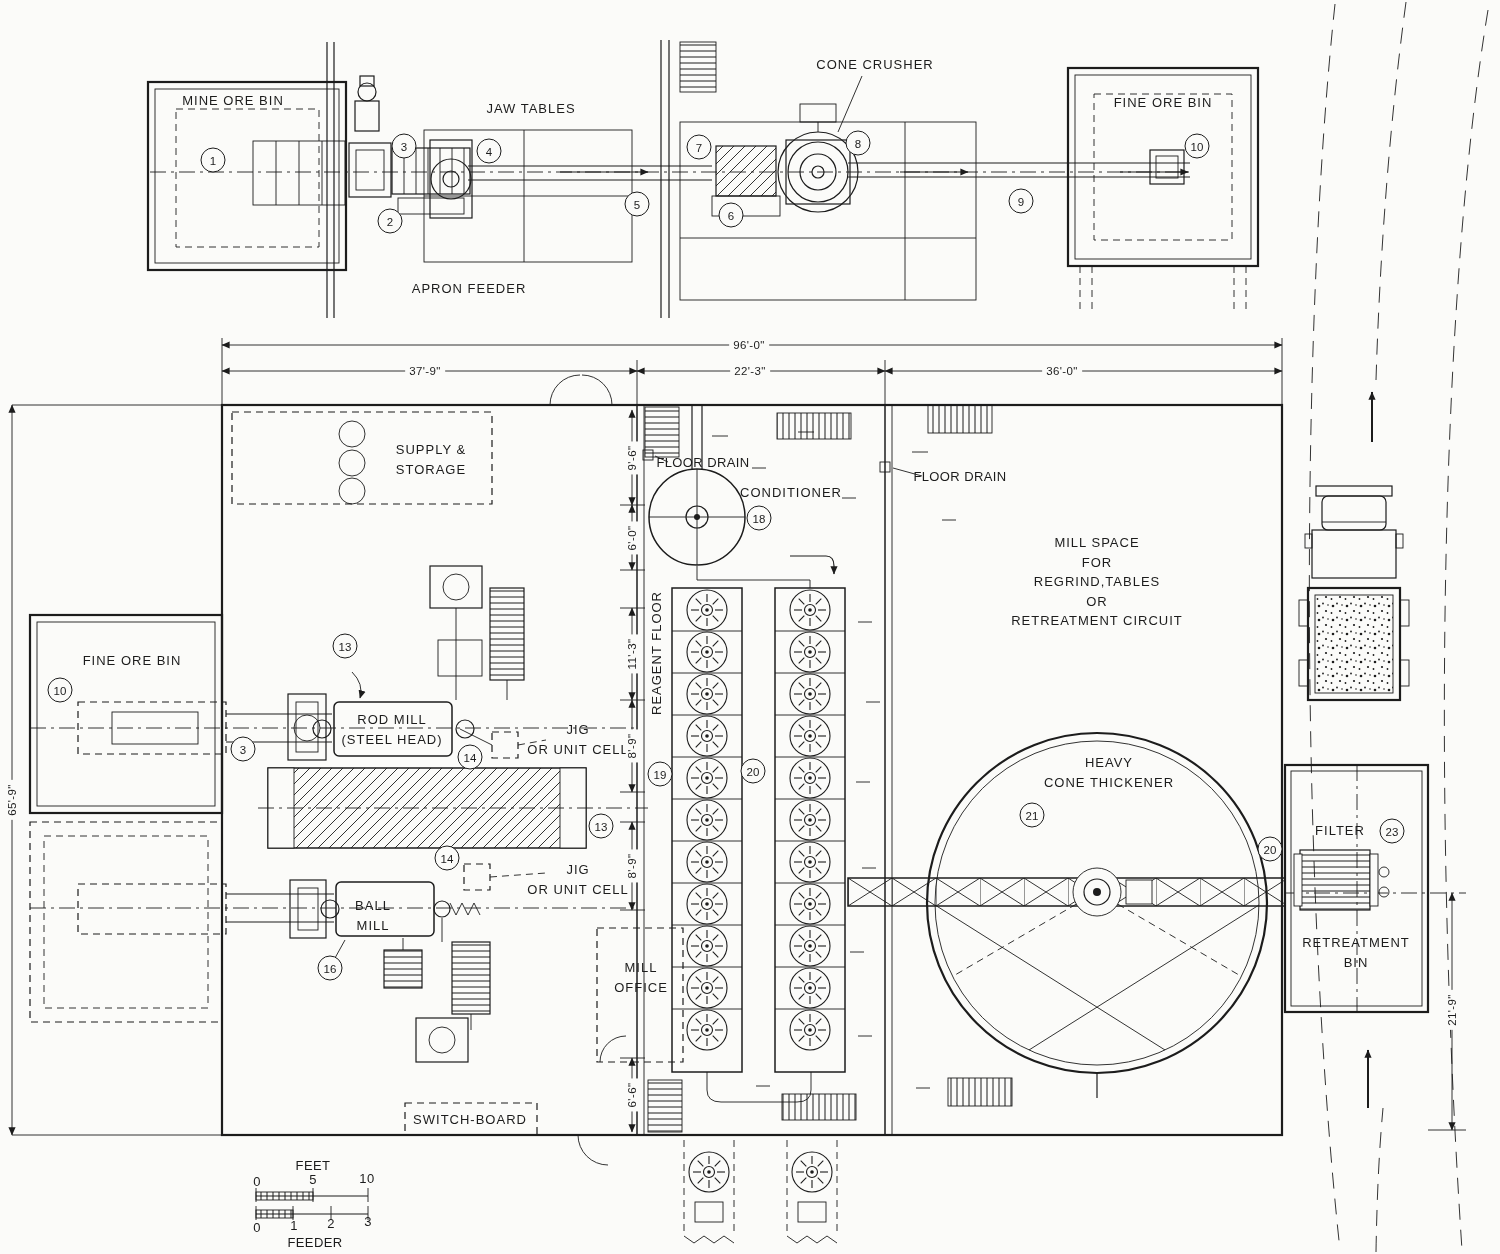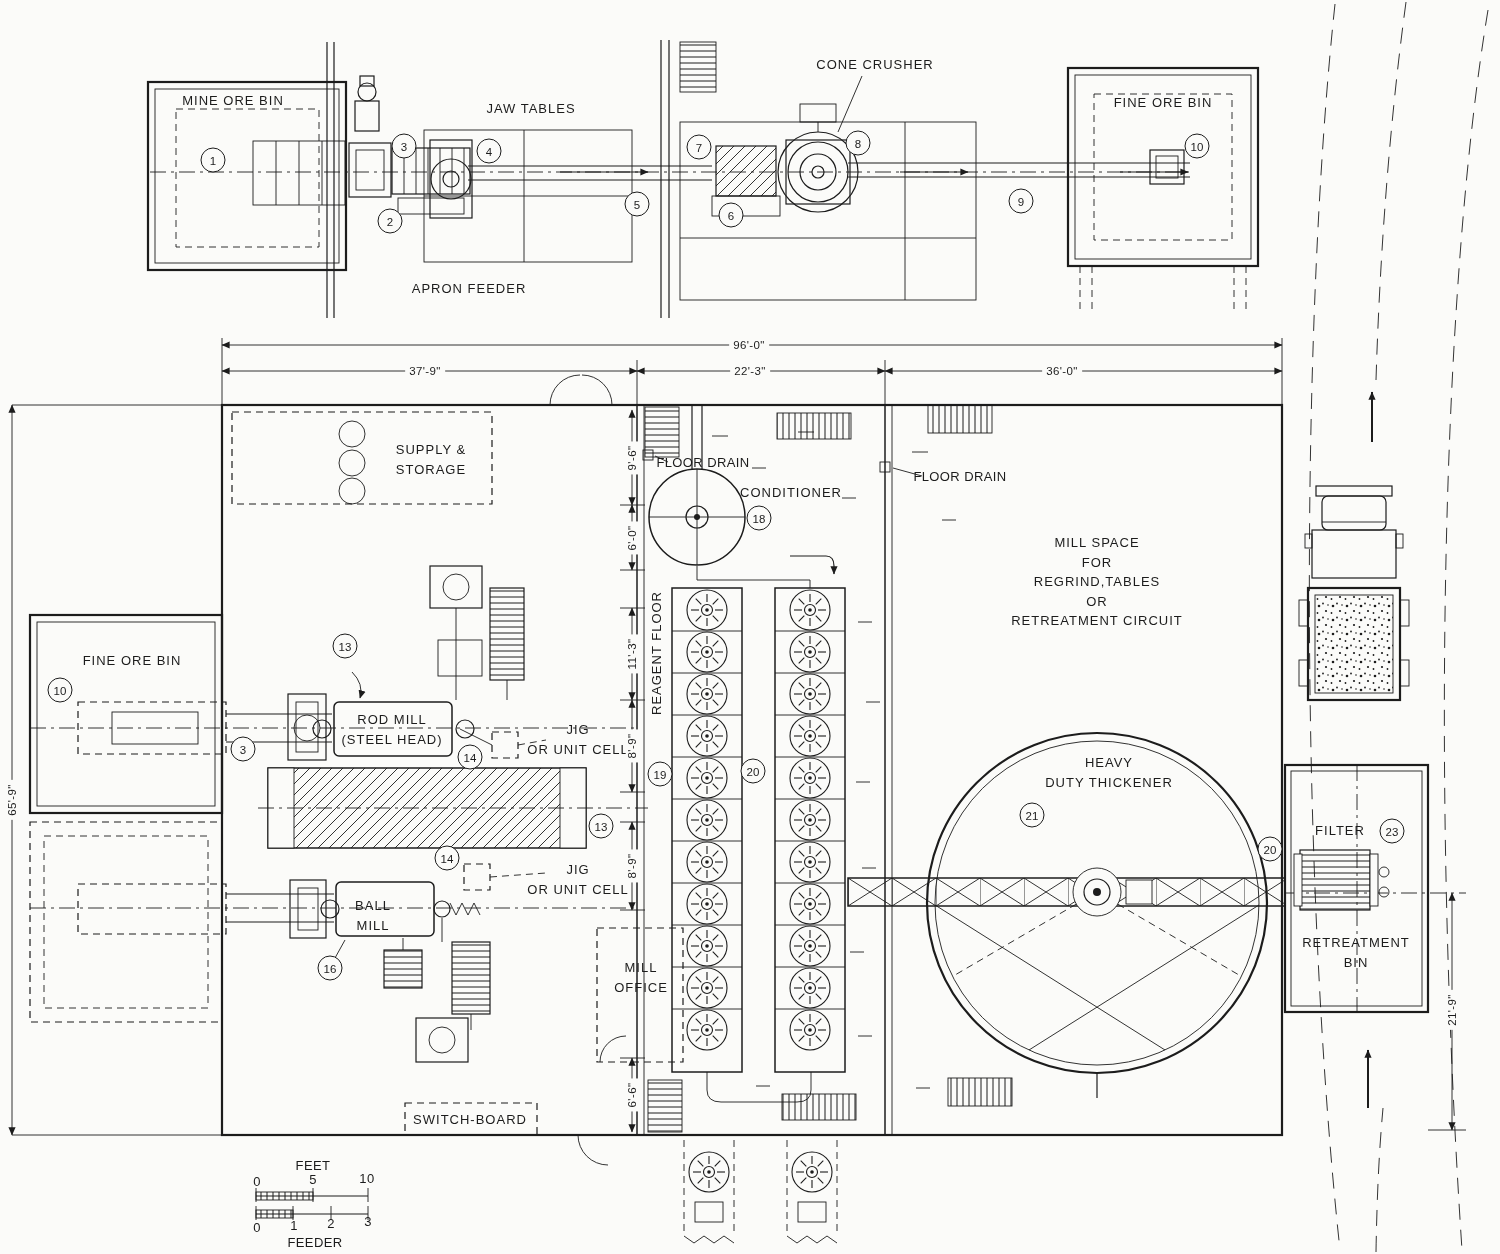--- a/index.html
+++ b/index.html
@@ -417,21 +417,21 @@
 OR UNIT CELL</div>
 <div class="lbl" style="left:578px;top:879px">JIG
 OR UNIT CELL</div>
 <div class="lbl rot" style="left:657px;top:653px">REAGENT FLOOR</div>
 <div class="lbl" style="left:373px;top:915px">BALL
 MILL</div>
 <div class="lbl" style="left:641px;top:977px">MILL
 OFFICE</div>
 <div class="lbl" style="left:470px;top:1120px">SWITCH-BOARD</div>
 <div class="lbl" style="left:1109px;top:772px">HEAVY
-DUTY THICKENER</div>
+CONE THICKENER</div>
 <div class="lbl" style="left:1340px;top:831px">FILTER</div>
 <div class="lbl" style="left:1356px;top:952px">RETREATMENT
 BIN</div>
 
 <div class="lbl dim" style="left:749px;top:345px">96'-0"</div>
 <div class="lbl dim" style="left:425px;top:371px">37'-9"</div>
 <div class="lbl dim" style="left:750px;top:371px">22'-3"</div>
 <div class="lbl dim" style="left:1062px;top:371px">36'-0"</div>
 <div class="lbl dim rot" style="left:12px;top:800px">65'-9"</div>
 <div class="lbl dim rot" style="left:632px;top:458px">9'-6"</div>

